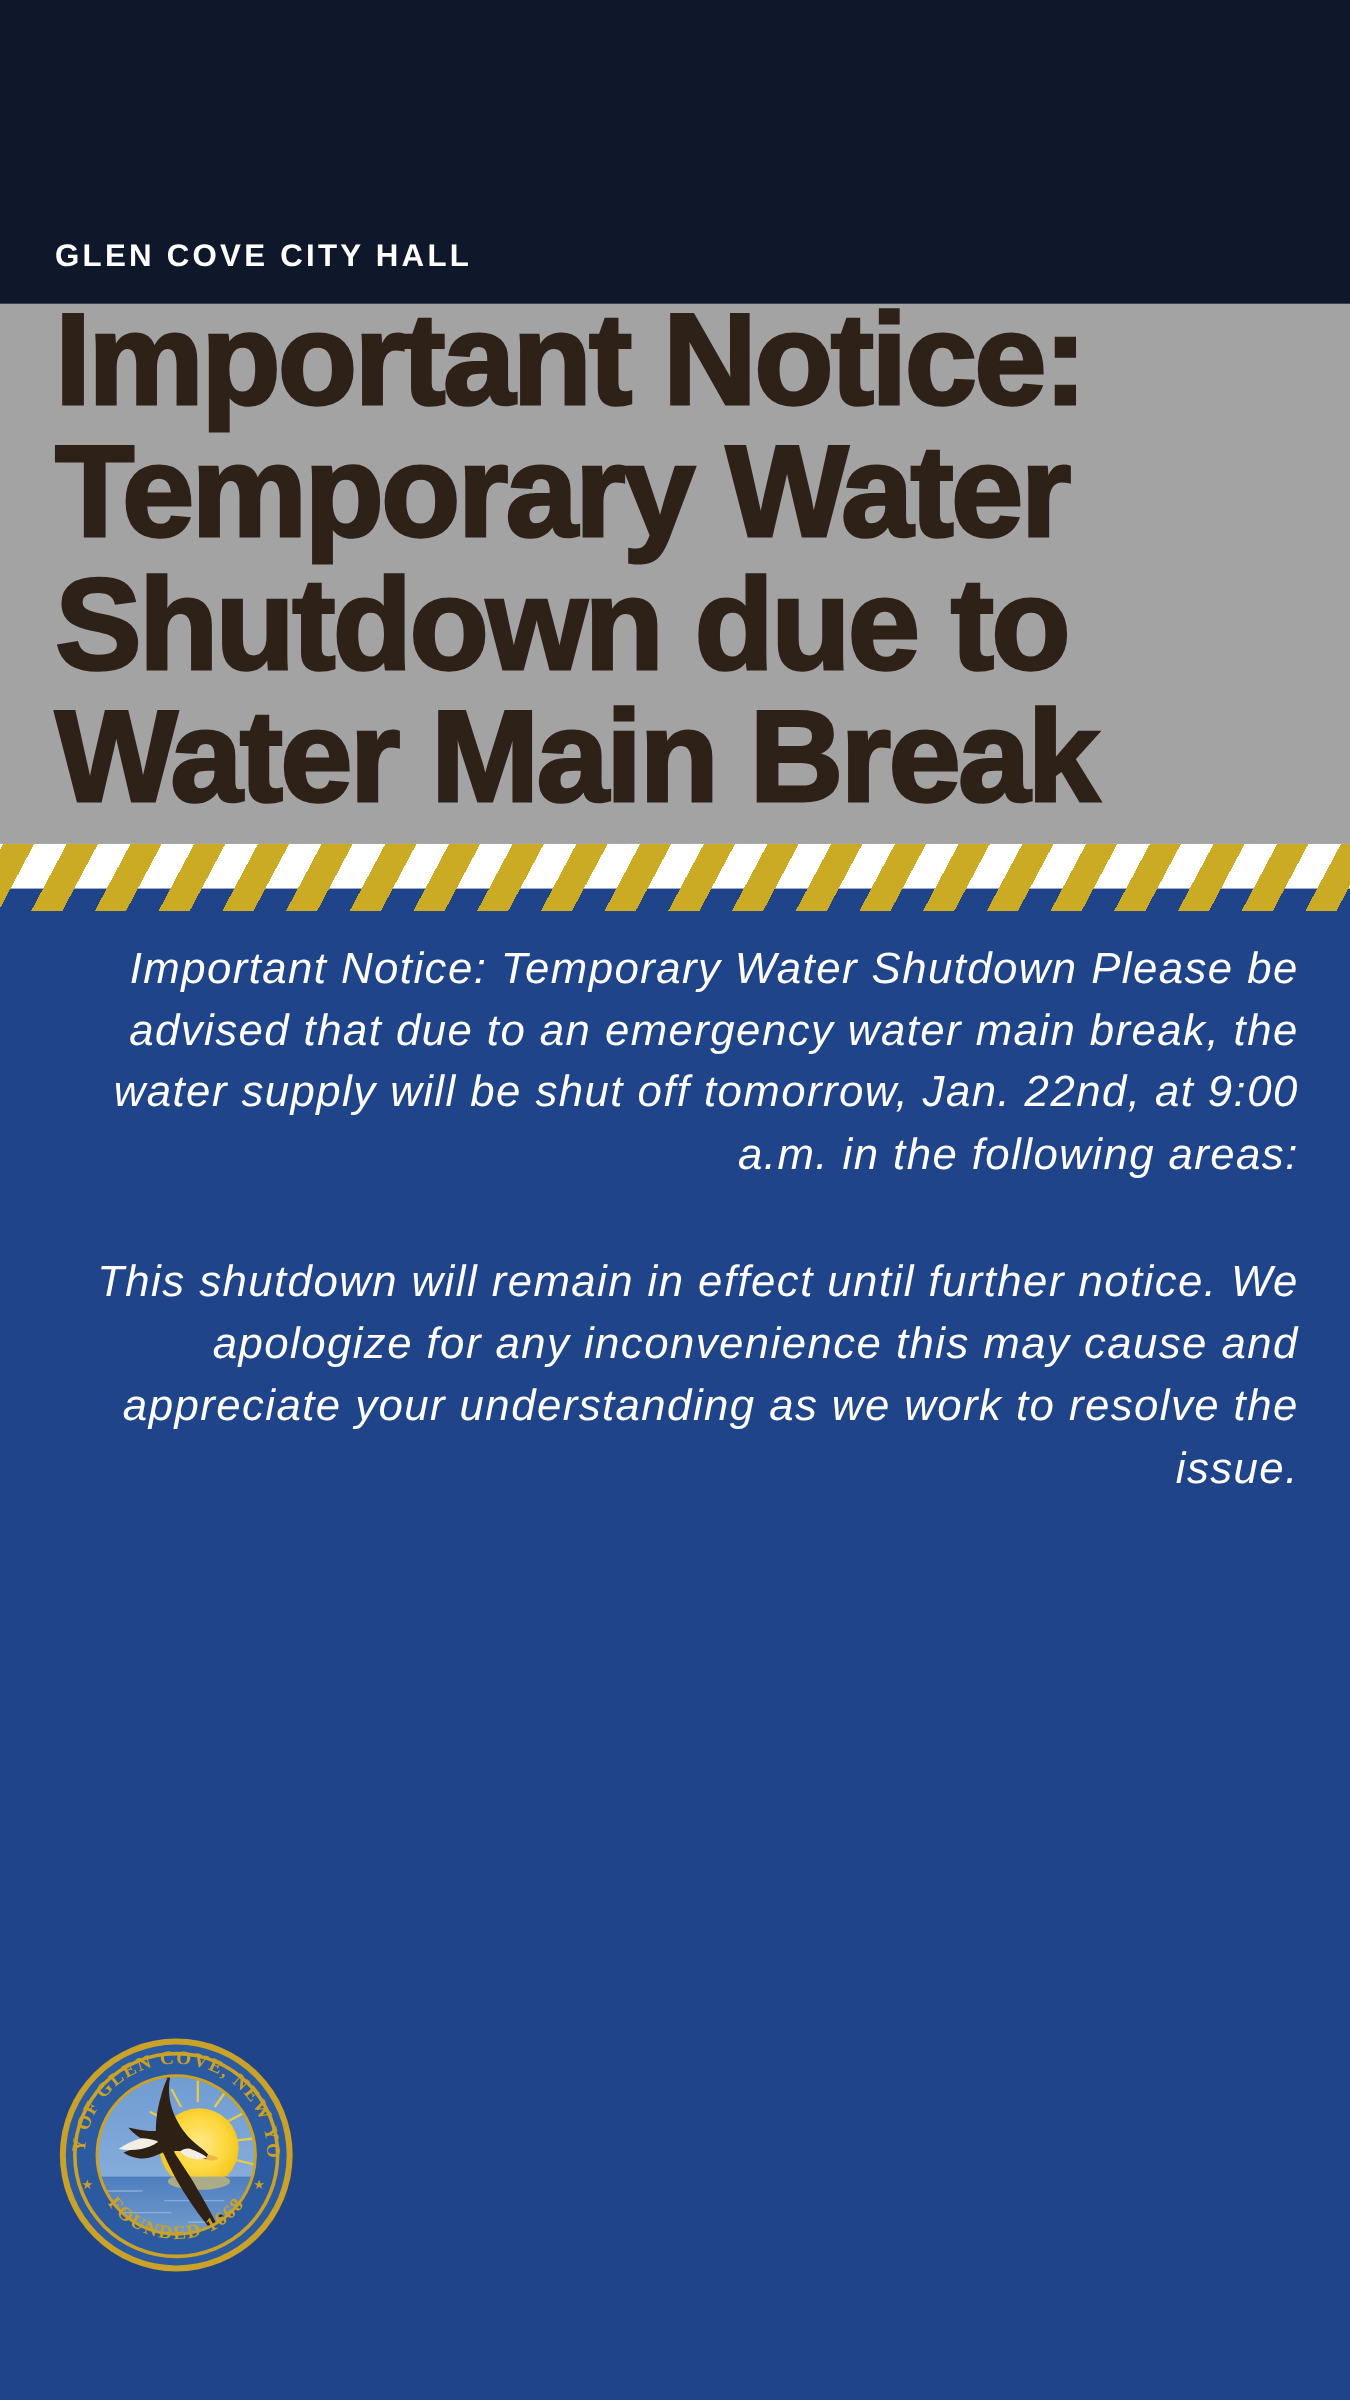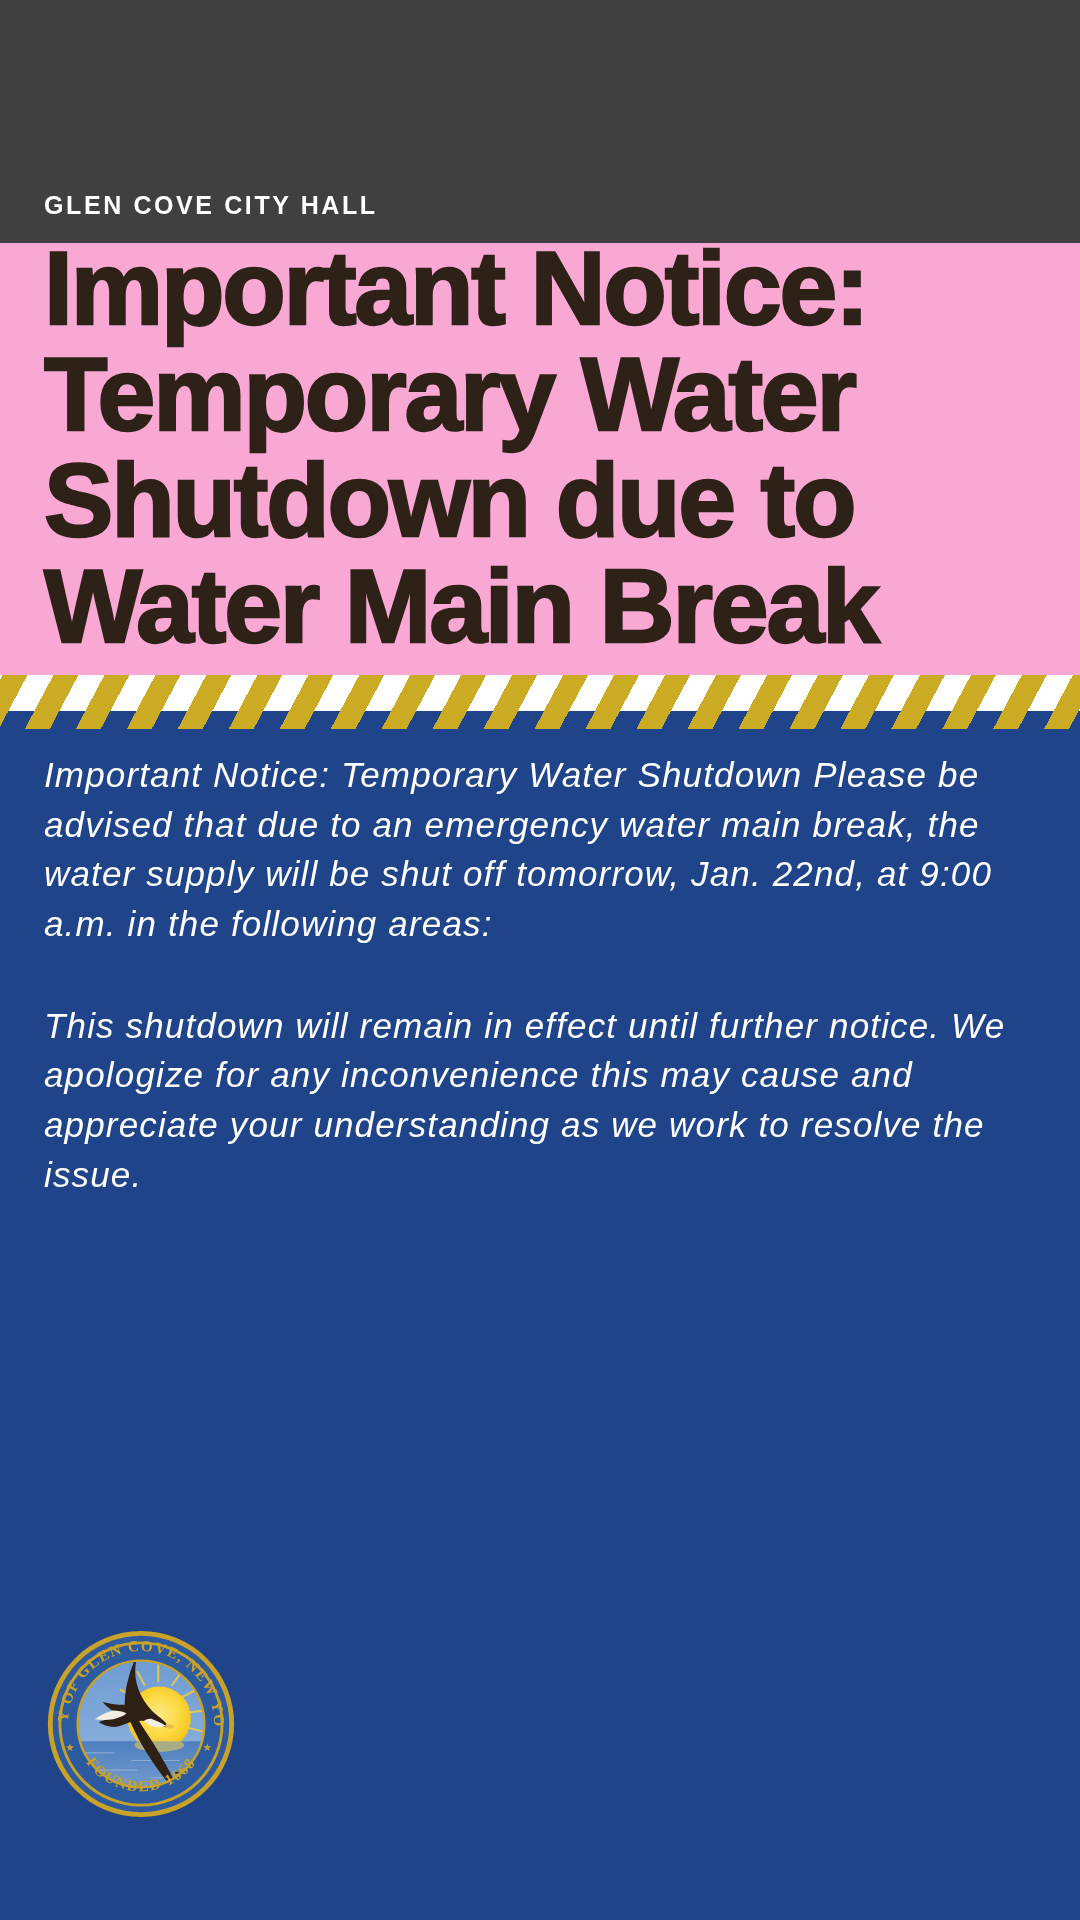--- a/index.html
+++ b/index.html
@@ -16,21 +16,21 @@
     overflow: hidden;
     font-family: "Liberation Sans", sans-serif;
   }
 
   
   .header-band {
     position: absolute;
     left: 0; top: 0;
     width: 1080px;
     height: 243px;
-    background: #404040;
+    background: #0f172a;
   }
   .eyebrow {
     position: absolute;
     left: 44px;
     top: 190px;
     font-size: 25px;
     font-weight: 700;
     letter-spacing: 2.6px;
     color: #ffffff;
     text-transform: uppercase;
@@ -38,21 +38,21 @@
     white-space: nowrap;
   }
 
   
   .title-panel {
     position: absolute;
     left: 0;
     top: 243px;
     width: 1080px;
     height: 436px;
-    background: #f9a8d4;
+    background: #a3a3a3;
   }
   .poster-title {
     position: absolute;
     left: 44px;
     top: -8px;
     width: 1000px;
     margin: 0;
     color: #2e2118;
     font-family: "Liberation Sans", sans-serif;
     font-size: 104px;
@@ -100,20 +100,21 @@
   }
 
   
   .body-panel {
     position: absolute;
     left: 0;
     top: 729px;
     width: 1080px;
     height: 1191px;
     background: #1f4489;
+    text-align: right;
   }
   .body-text {
     position: absolute;
     left: 44px;
     top: 21px;
     width: 995px;
     color: #ffffff;
     font-family: "Liberation Sans", sans-serif;
     font-style: italic;
     font-size: 35px;

